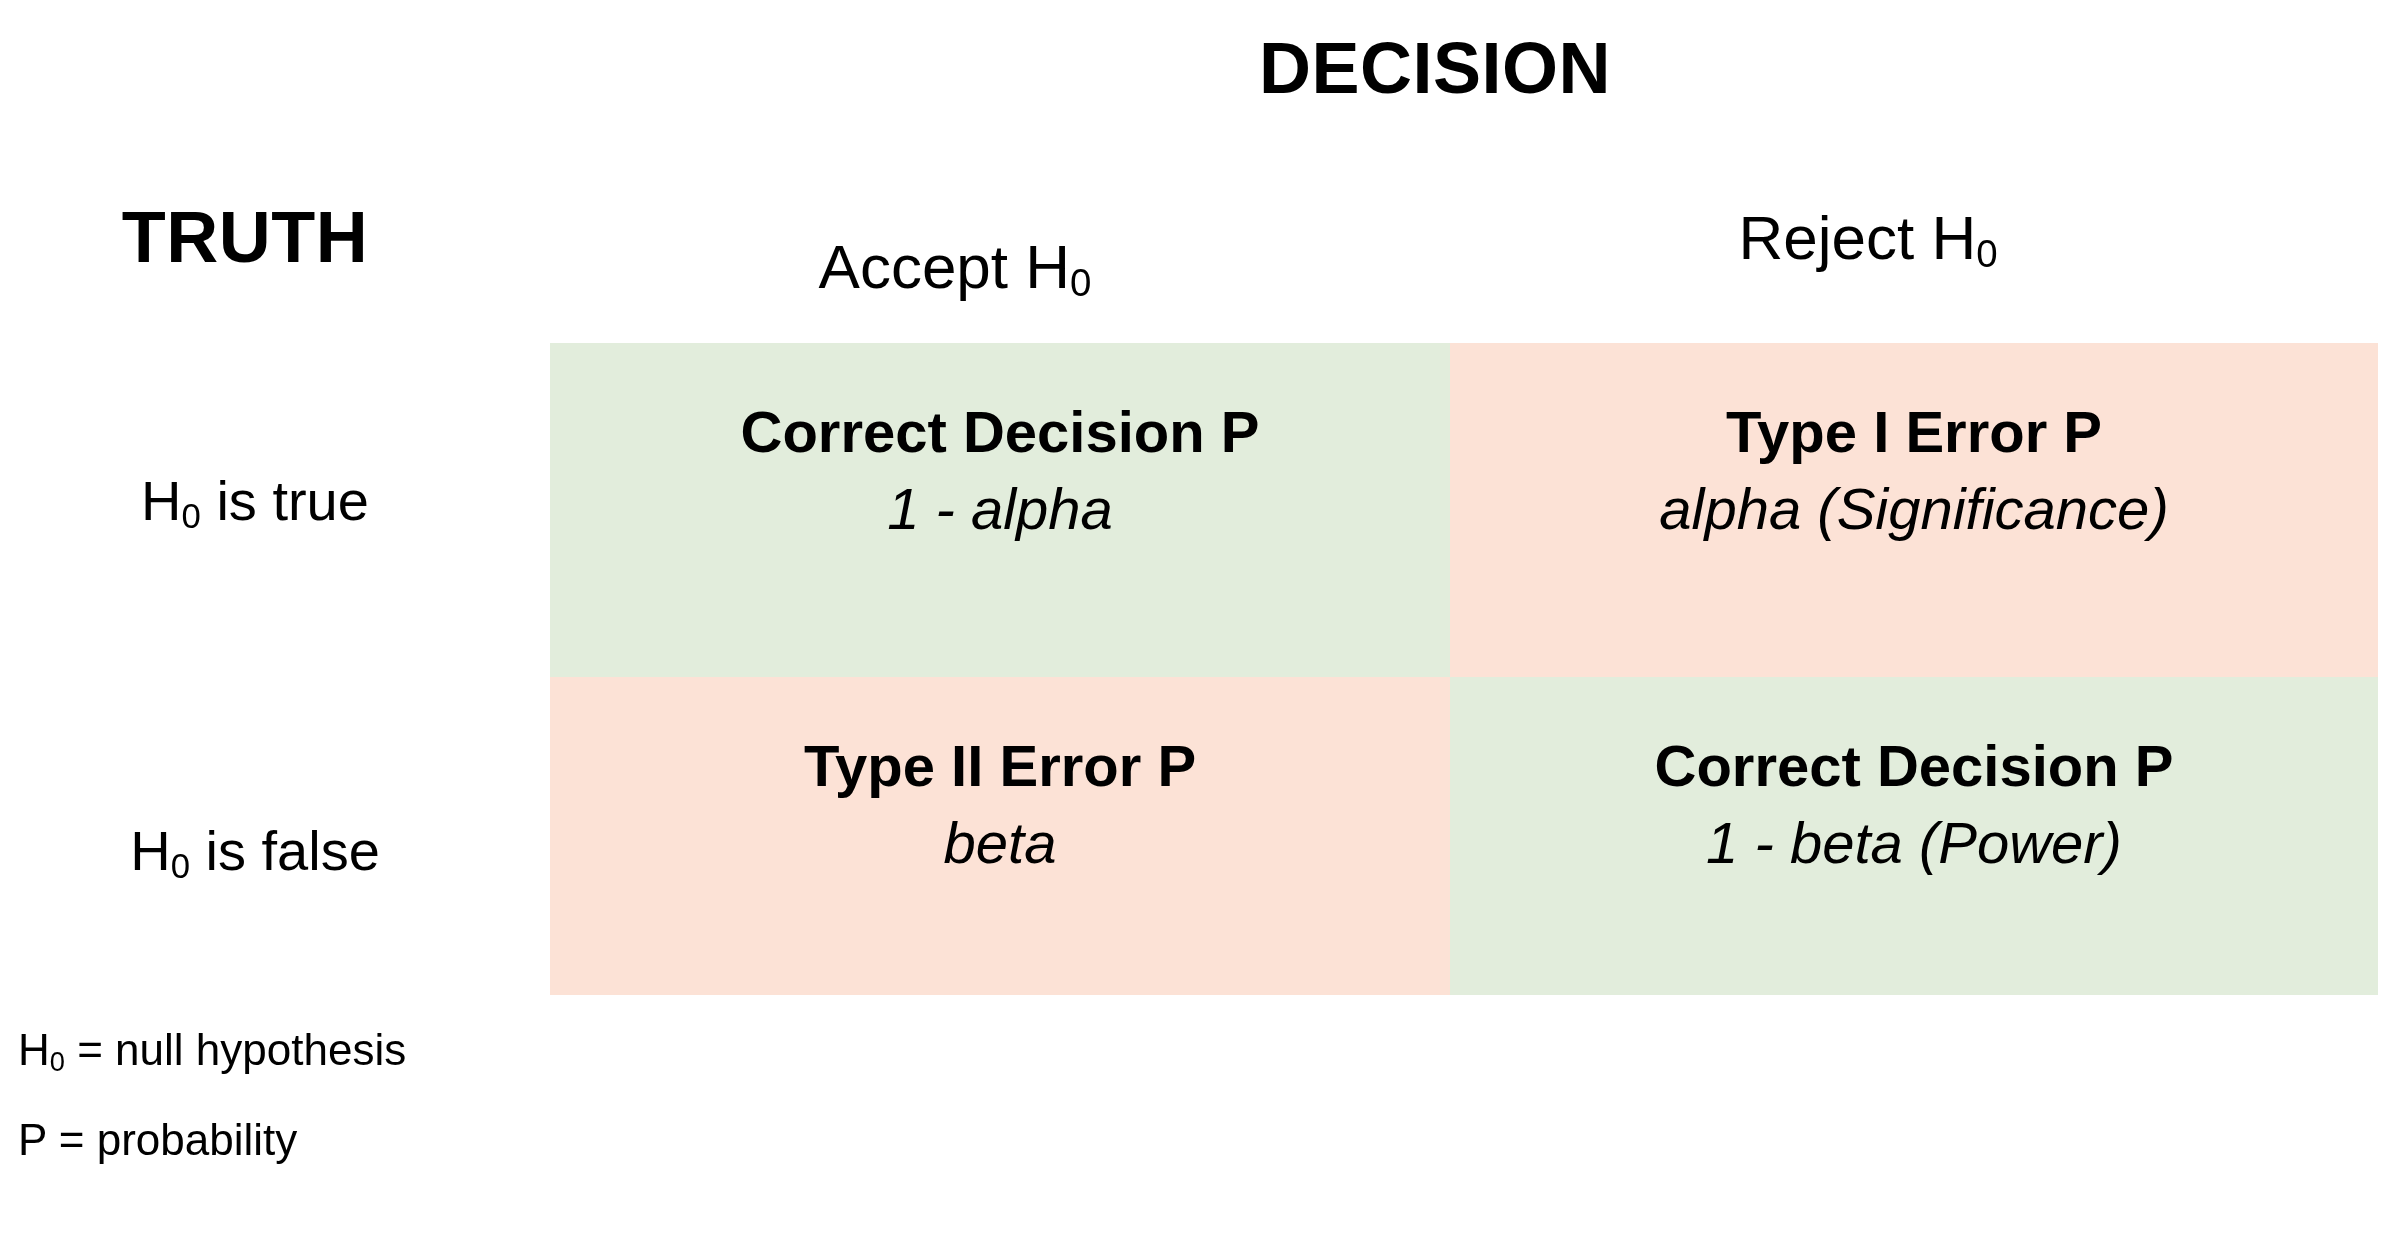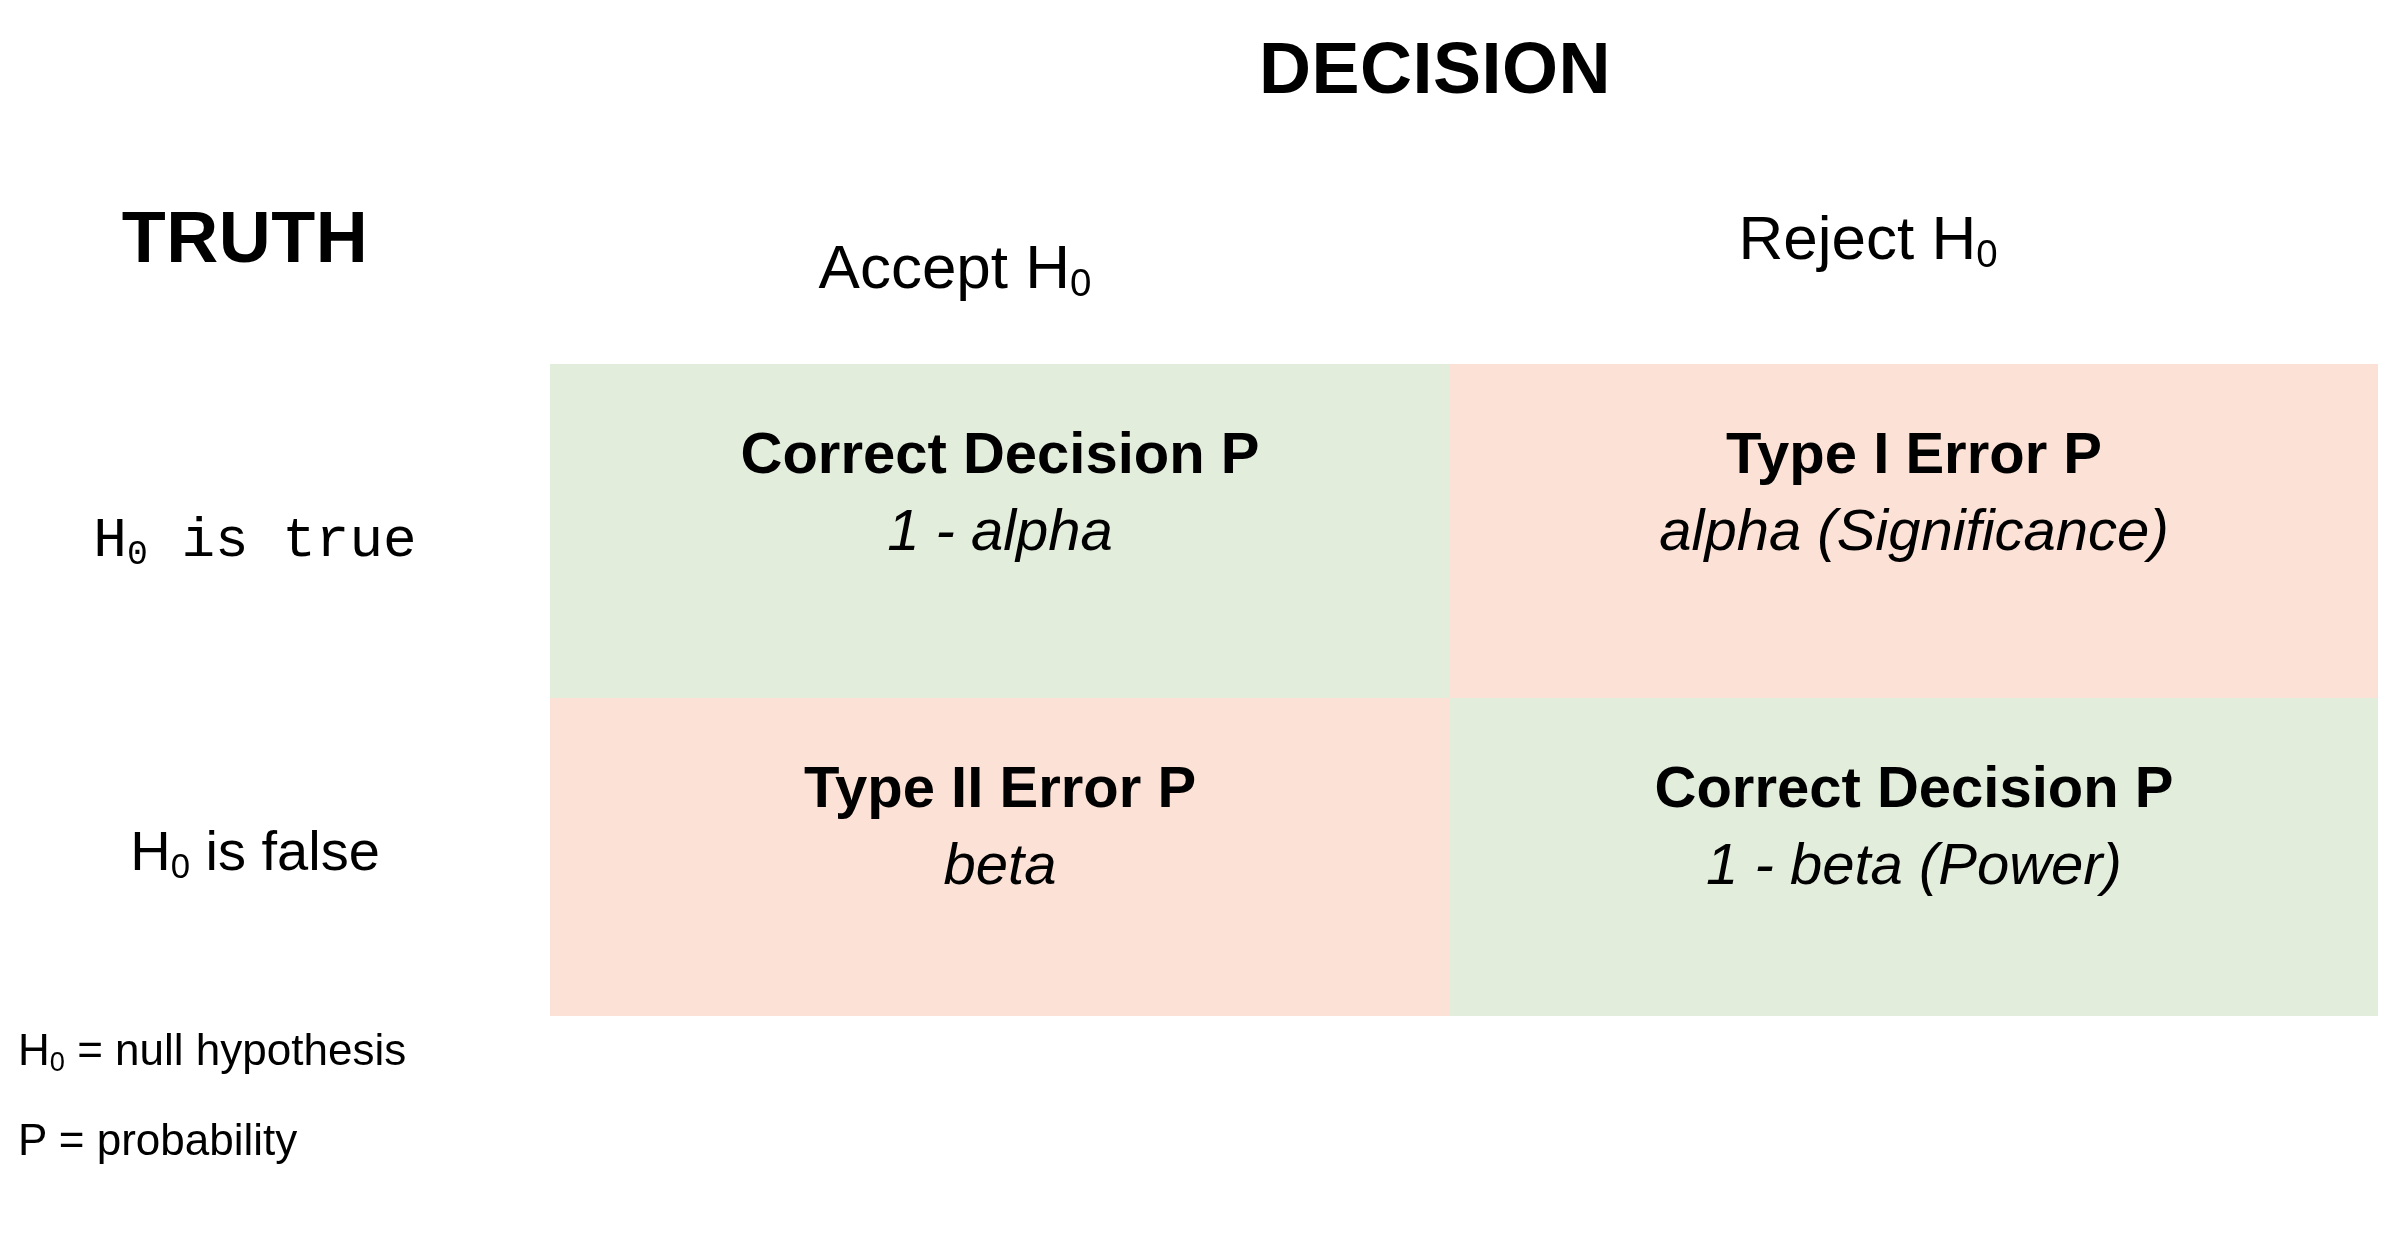--- a/index.html
+++ b/index.html
@@ -72,28 +72,28 @@
   .row-header {
     position: absolute;
     left: 0px;
     width: 510px;
     text-align: center;
     font-size: 56px;
     font-weight: normal;
     line-height: 1.05;
     white-space: nowrap;
   }
-  #row-header-true  { top: 512px; font-family: Liberation Mono, monospace; }
+  #row-header-true  { top: 472px; }
   #row-header-false { top: 822px; }
 
   
   #matrix {
     position: absolute;
     left: 550px;
-    top: 364px;
+    top: 343px;
     width: 1828px;
     height: 652px;
     display: grid;
     grid-template-columns: 900px 928px;
     grid-template-rows: 334px 318px;
   }
   .cell {
     position: relative;
     display: flex;
     flex-direction: column;

